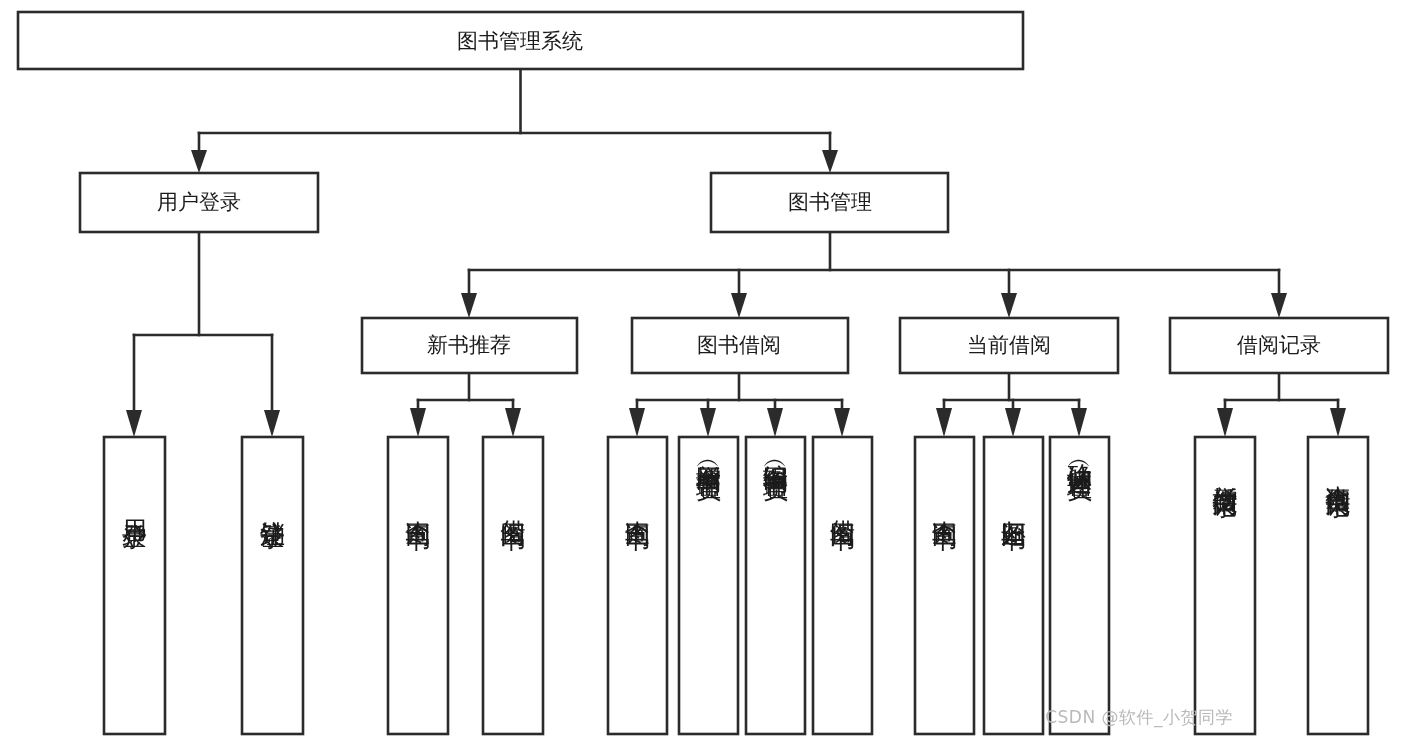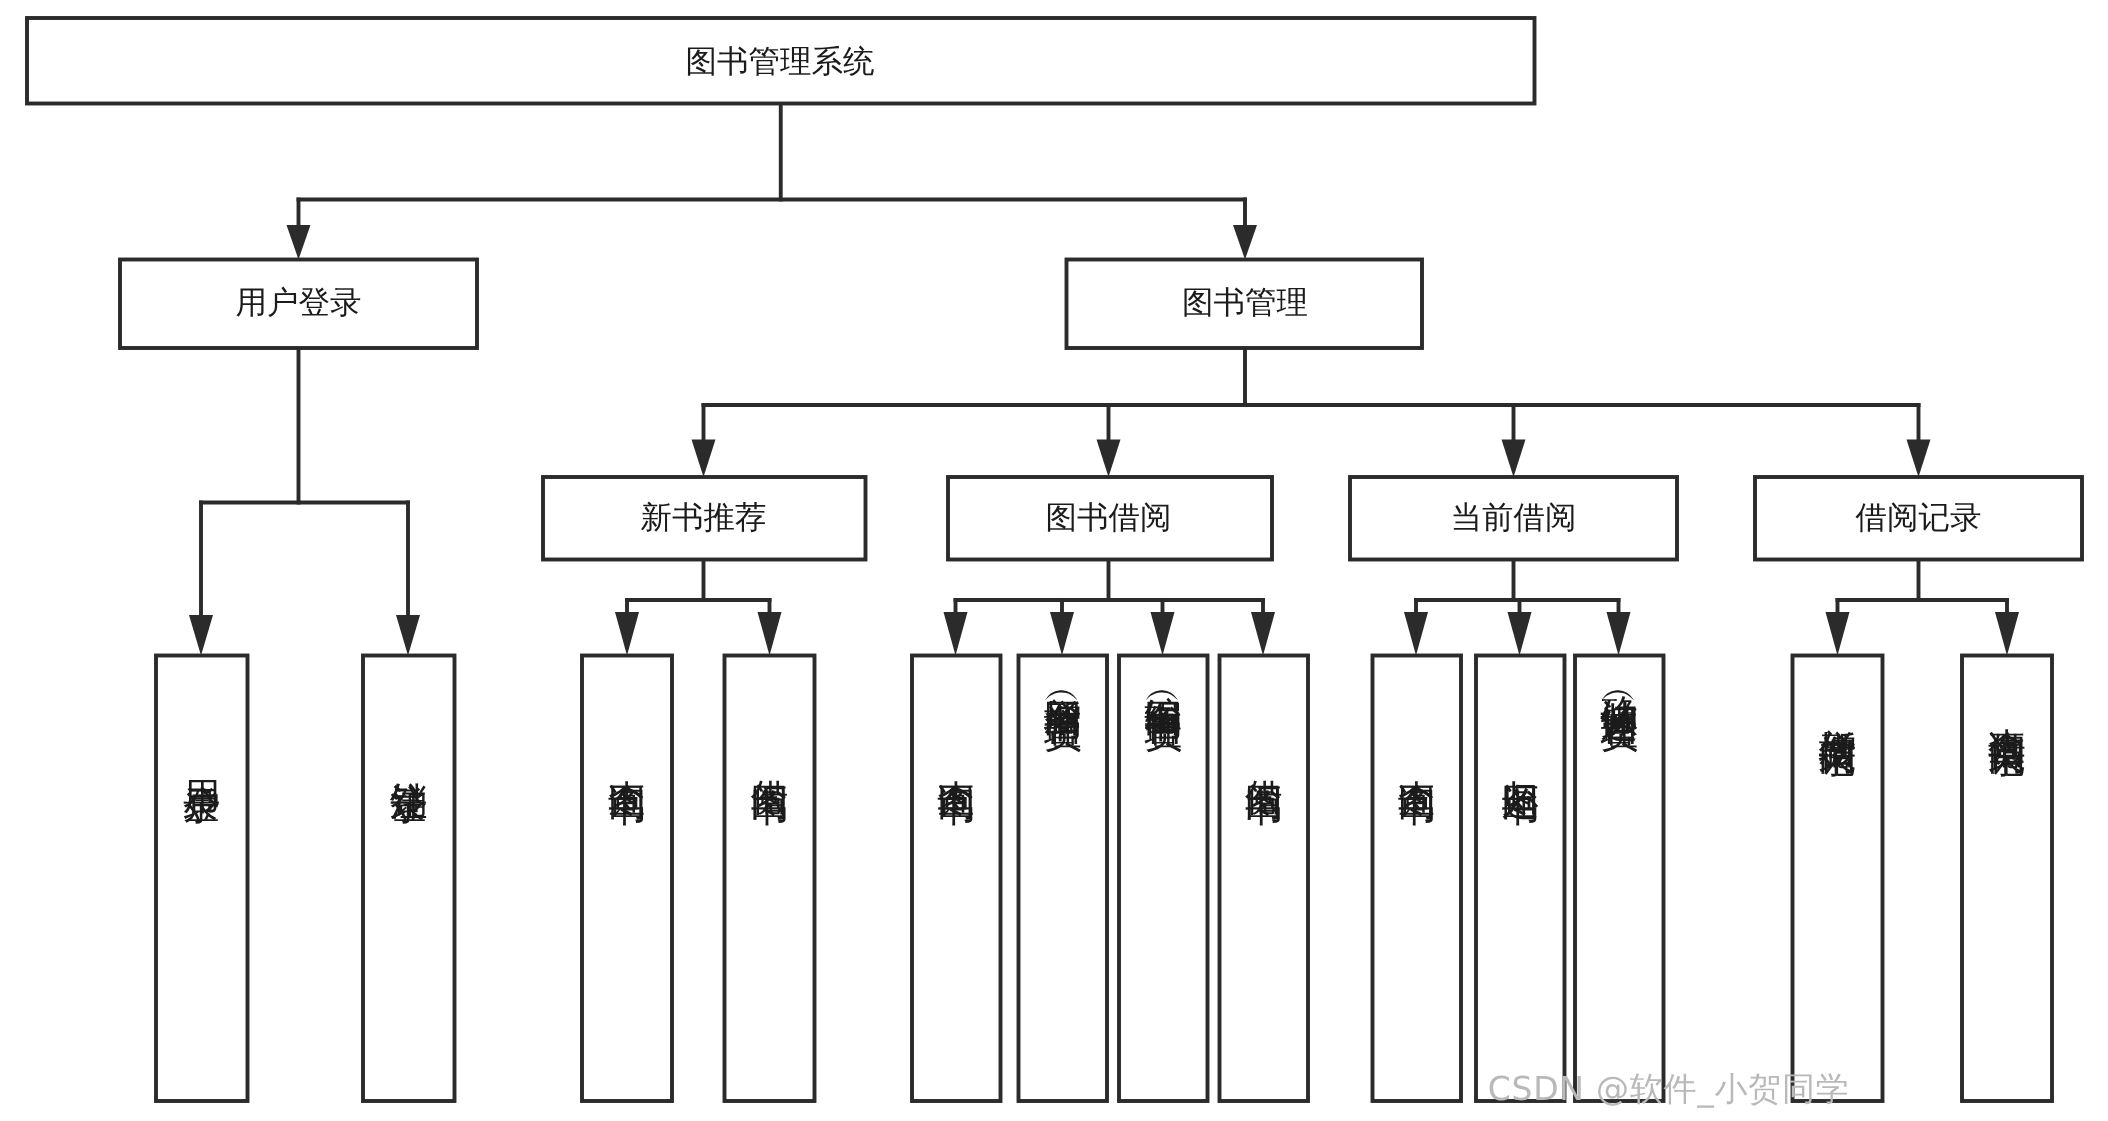--- a/index.html
+++ b/index.html
@@ -61,23 +61,23 @@
     font-family: "DejaVu Sans", "Liberation Sans", sans-serif;
     font-size: 25px;
     line-height: 1.08;
     letter-spacing: 2px;
     color: #1b1b1b;
     white-space: nowrap;
   }
   .watermark {
     position: absolute;
     right: 8px;
-    bottom: 6px;
-    font-family: "DejaVu Sans", "Liberation Sans", sans-serif;
-    font-size: 22px;
+    bottom: 18px;
+    font-family: "DejaVu Sans", "Liberation Sans", sans-serif;
+    font-size: 17px;
     color: #b9b9b9;
     letter-spacing: 0.5px;
     white-space: nowrap;
   }
 </style>
 </head>
 <body>
 
 <div id="diagram-root">
 

